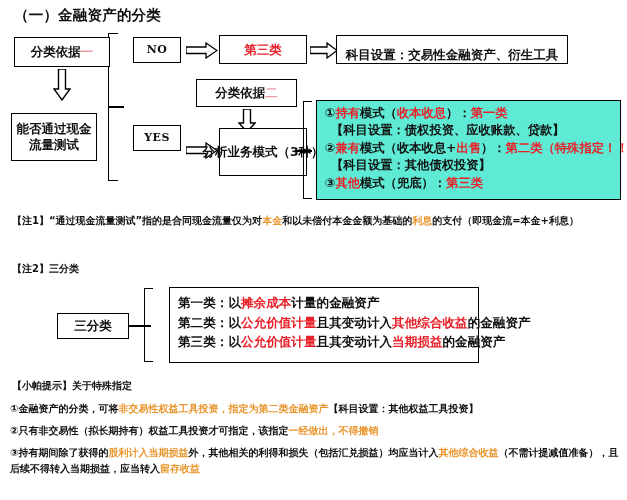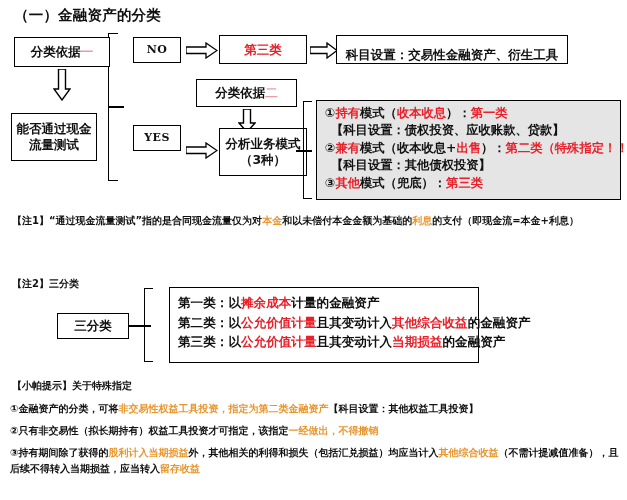--- a/index.html
+++ b/index.html
@@ -45,21 +45,21 @@
   .red{color:#e8212a;}
   .pink{color:#e8a0a4;}
   .orange{color:#e8962e;}
   .dark{color:#111;}
 
   
   .catbox{
     position:absolute;
     box-sizing:border-box;
     border:1.6px solid #000;
-    background:#e5e5e5;
+    background:#5eead4;
     padding:4px 6px 19px 8px;
   }
   .catbox .row{
     font-size:12.3px;font-weight:bold;line-height:1.42;white-space:nowrap;
   }
 
   
   .arrow-r{position:absolute;}
   .arrow-d{position:absolute;}
 
@@ -154,21 +154,21 @@
   </svg>
 
   <div class="box thin" style="left:133px;top:125px;width:48px;height:26px;">
     <span class="mono">YES</span>
   </div>
 
   <svg class="arrow-r" style="left:186px;top:142px;" width="32" height="17" viewBox="0 0 32 17">
     <polygon points="0,5 20,5 20,1 31,8.5 20,16 20,11.5 0,11.5" fill="#ffffff" stroke="#000000" stroke-width="1.3"></polygon>
   </svg>
 
-  <div class="box" style="left:219px;top:128px;width:88px;height:48px;flex-direction:column;">
+  <div class="box" style="left:219px;top:128px;width:88px;height:48px;flex-direction:row;">
     <span class="ln">分析业务模式</span>
     <span class="ln">（3种）</span>
   </div>
 
   <div class="brk-left" style="left:303px;top:101px;width:9px;height:98px;"></div>
   <div class="hline" style="left:296px;top:150px;width:16px;height:2px;"></div>
 
   <div class="catbox" style="left:316px;top:100px;width:305px;height:100px;">
     <div class="row">
       <span class="dark">①</span><span class="red">持有</span><span class="dark">模式（</span><span class="red">收本收息</span><span class="dark">）：</span><span class="red">第一类</span>
@@ -184,21 +184,21 @@
     </div>
     <div class="row">
       <span class="dark">③</span><span class="red">其他</span><span class="dark">模式（兜底）：</span><span class="red">第三类</span>
     </div>
   </div>
 
   <div class="para" style="left:12px;top:213px;width:606px;">
     <span class="note-head">【注1】</span><span>“通过现金流量测试”指的是合同现金流量仅为对</span><span class="orange">本金</span><span>和以未偿付本金金额为基础的</span><span class="orange">利息</span><span>的支付（即现金流=本金+利息）</span>
   </div>
 
-  <div class="para" style="left:12px;top:276px;">
+  <div class="para" style="left:12px;top:261px;">
     <span class="note-head">【注2】</span><span>三分类</span>
   </div>
 
   <div class="small-label" style="left:57px;top:313px;width:72px;height:26px;">
     <span>三分类</span>
   </div>
 
   <div class="hline" style="left:129px;top:325px;width:22px;height:2px;"></div>
 
   <div class="brk-left" style="left:144px;top:288px;width:9px;height:74px;"></div>

